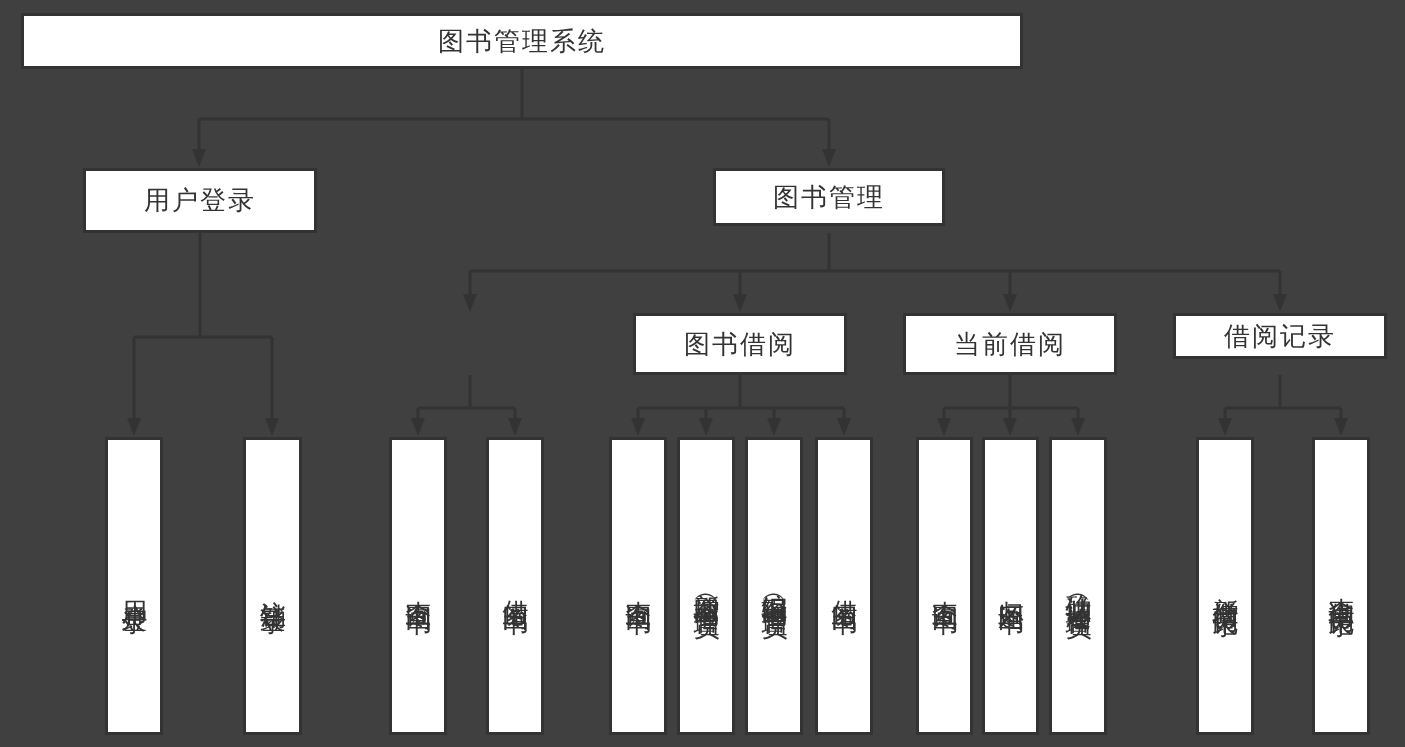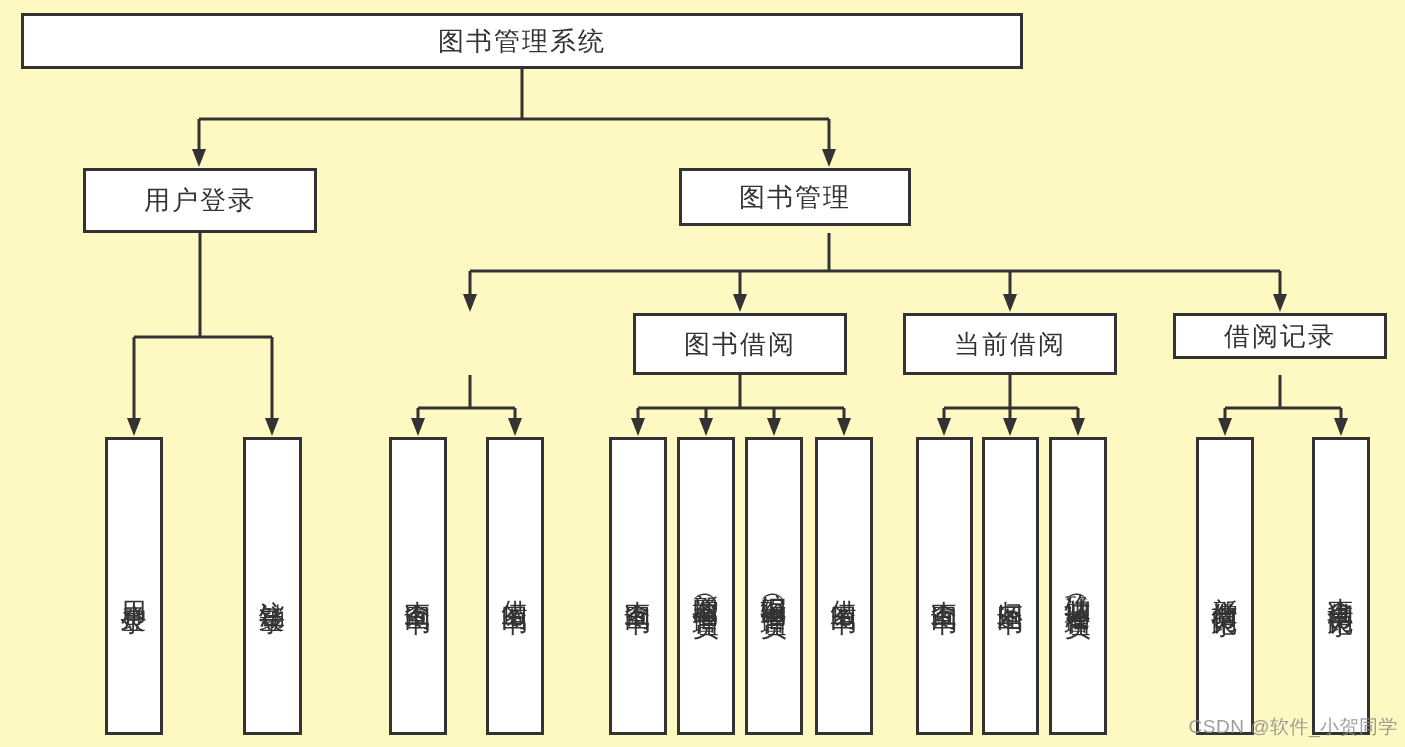--- a/index.html
+++ b/index.html
@@ -1,22 +1,22 @@
 <!DOCTYPE html>
 <html><head>
 <meta charset="utf-8">
 <style>
   html, body { margin: 0; padding: 0; background: #ffffff; }
   .canvas {
     position: relative;
     width: 1405px;
     height: 747px;
-    background: #fef9c3;
+    background: #404040;
     overflow: hidden;
-    font-family: Liberation Sans, sans-serif;
+    font-family: Liberation Serif, serif;
     color: #333333;
     text-align: right;
   }
   .wires {
     position: absolute;
     left: 0; top: 0;
     z-index: 0;
   }
   .node {
     position: absolute;
@@ -98,21 +98,21 @@
     </g>
   </svg>
 
   <div class="node h-node" style="left:21px;top:13px;width:1002px;height:56px">
     <span>图书管理系统</span>
   </div>
 
   <div class="node h-node" style="left:83px;top:168px;width:234px;height:65px">
     <span>用户登录</span>
   </div>
-  <div class="node h-node" style="left:679px;top:168px;width:232px;height:58px">
+  <div class="node h-node" style="left:713px;top:168px;width:232px;height:58px">
     <span>图书管理</span>
   </div>
 
   <div class="node h-node" style="left:903px;top:313px;width:214px;height:62px">
     <span>当前借阅</span>
   </div>
   <div class="node h-node" style="left:633px;top:313px;width:214px;height:62px">
     <span>图书借阅</span>
   </div>
   <div class="node h-node" style="left:1173px;top:313px;width:214px;height:46px">
@@ -156,15 +156,14 @@
     <span>确认归还（管理员）</span>
   </div>
 
   <div class="node v-node" style="left:1196px;top:437px;width:58px;height:298px">
     <span>新增借阅记录</span>
   </div>
   <div class="node v-node" style="left:1312px;top:437px;width:58px;height:298px">
     <span>查询借阅记录</span>
   </div>
 
-  <div class="watermark">CSDN @软件_小贺同学</div>
 
 </div>
 
 </body></html>

